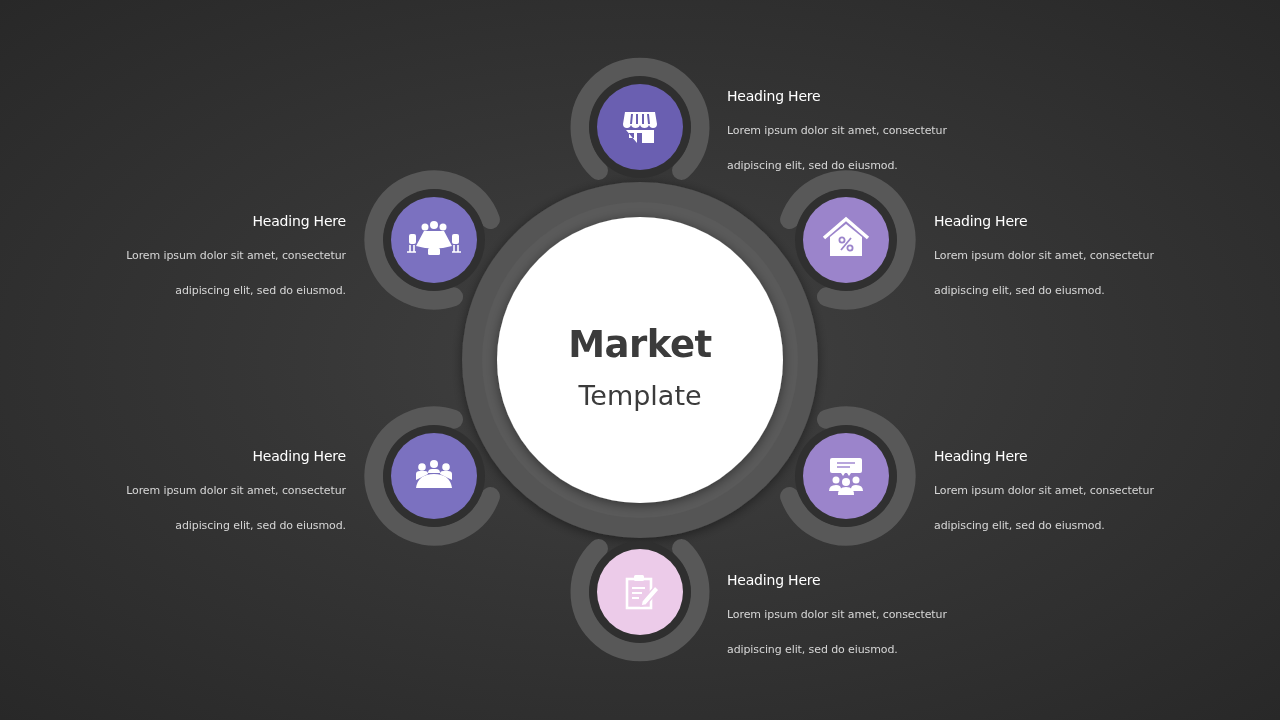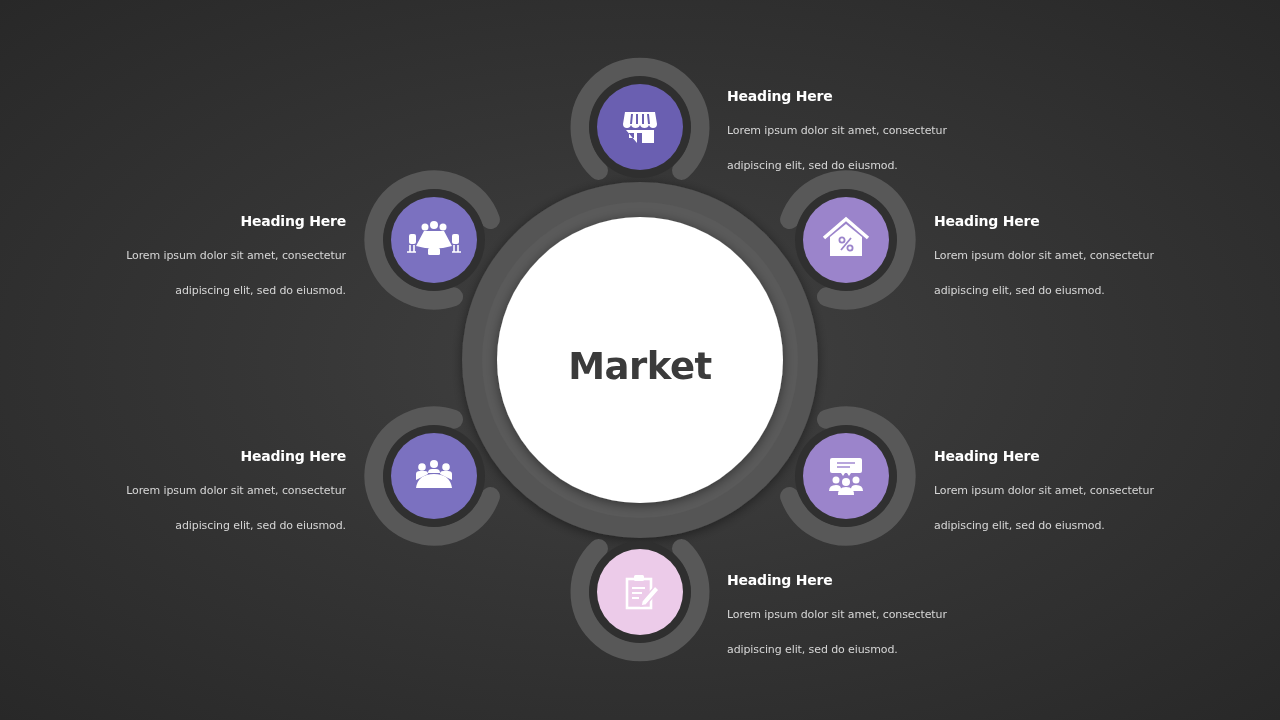--- a/index.html
+++ b/index.html
@@ -11,21 +11,21 @@
   .diagram { position: absolute; left: 0; top: 0; width: 1280px; height: 720px; }
   .center-title {
     position: absolute; left: 497px; top: 217px; width: 286px; height: 286px;
     display: flex; flex-direction: column; align-items: center; justify-content: center;
     color: #3b3b3b; text-align: center; gap: 12px;
   }
   .center-title .t1 { font-family: "DejaVu Sans", sans-serif; font-weight: bold; font-size: 37px; line-height: 50px; letter-spacing: -0.5px; margin-top: 14px; }
   .center-title .t2 { font-family: "DejaVu Sans", sans-serif; font-size: 27px; line-height: 36px; font-weight: normal; margin-top: -4px; }
   .text-block { position: absolute; width: 240px; color: #ffffff; }
   .text-block.right-aligned { text-align: right; }
-  .text-block .heading { font-family: "DejaVu Sans", sans-serif; font-weight: bold; font-size: 14px; line-height: 20px; letter-spacing: -0.2px; }
+  .text-block .heading { font-family: "DejaVu Sans", sans-serif; font-weight: normal; font-size: 14px; line-height: 20px; letter-spacing: -0.2px; }
   .text-block .body { font-family: "DejaVu Sans", sans-serif; font-size: 11px; line-height: 20px; color: #d6d6d6; letter-spacing: -0.1px; margin-top: 15px; }
 </style>
 </head>
 <body>
 
 <svg class="diagram" viewBox="0 0 1280 720" xmlns="http://www.w3.org/2000/svg">
   <defs>
     <filter id="softshadow" x="-20%" y="-20%" width="140%" height="140%">
       <feGaussianBlur in="SourceAlpha" stdDeviation="6"></feGaussianBlur>
       <feOffset dx="0" dy="2" result="b"></feOffset>
@@ -130,20 +130,21 @@
   <g transform="translate(640,592)">
     <rect x="-13" y="-13" width="24" height="29" fill="none" stroke="#ffffff" stroke-width="2.6"></rect>
     <rect x="-6" y="-17" width="10" height="6" rx="1.5" fill="#ffffff"></rect>
     <path d="M -8 -4 L 5 -4 M -8 1 L 2 1 M -8 6 L -1 6" stroke="#ffffff" stroke-width="2"></path>
     <path d="M 2 9 L 15 -6 L 19 -2 L 6 13 L 1 14 Z" fill="#ffffff" stroke="#eccbe9" stroke-width="1.4"></path>
   </g>
 </svg>
 
 <div class="center-title">
   <div class="t1">Market</div>
+  <div class="t2">Template</div>
 </div>
 
 <div class="text-block" style="left:727px; top:86px;">
   <div class="heading">Heading Here</div>
   <div class="body">Lorem ipsum dolor sit amet, consectetur</div>
   <div class="body">adipiscing elit, sed do eiusmod.</div>
 </div>
 
 <div class="text-block right-aligned" style="left:106px; top:211px;">
   <div class="heading">Heading Here</div>

